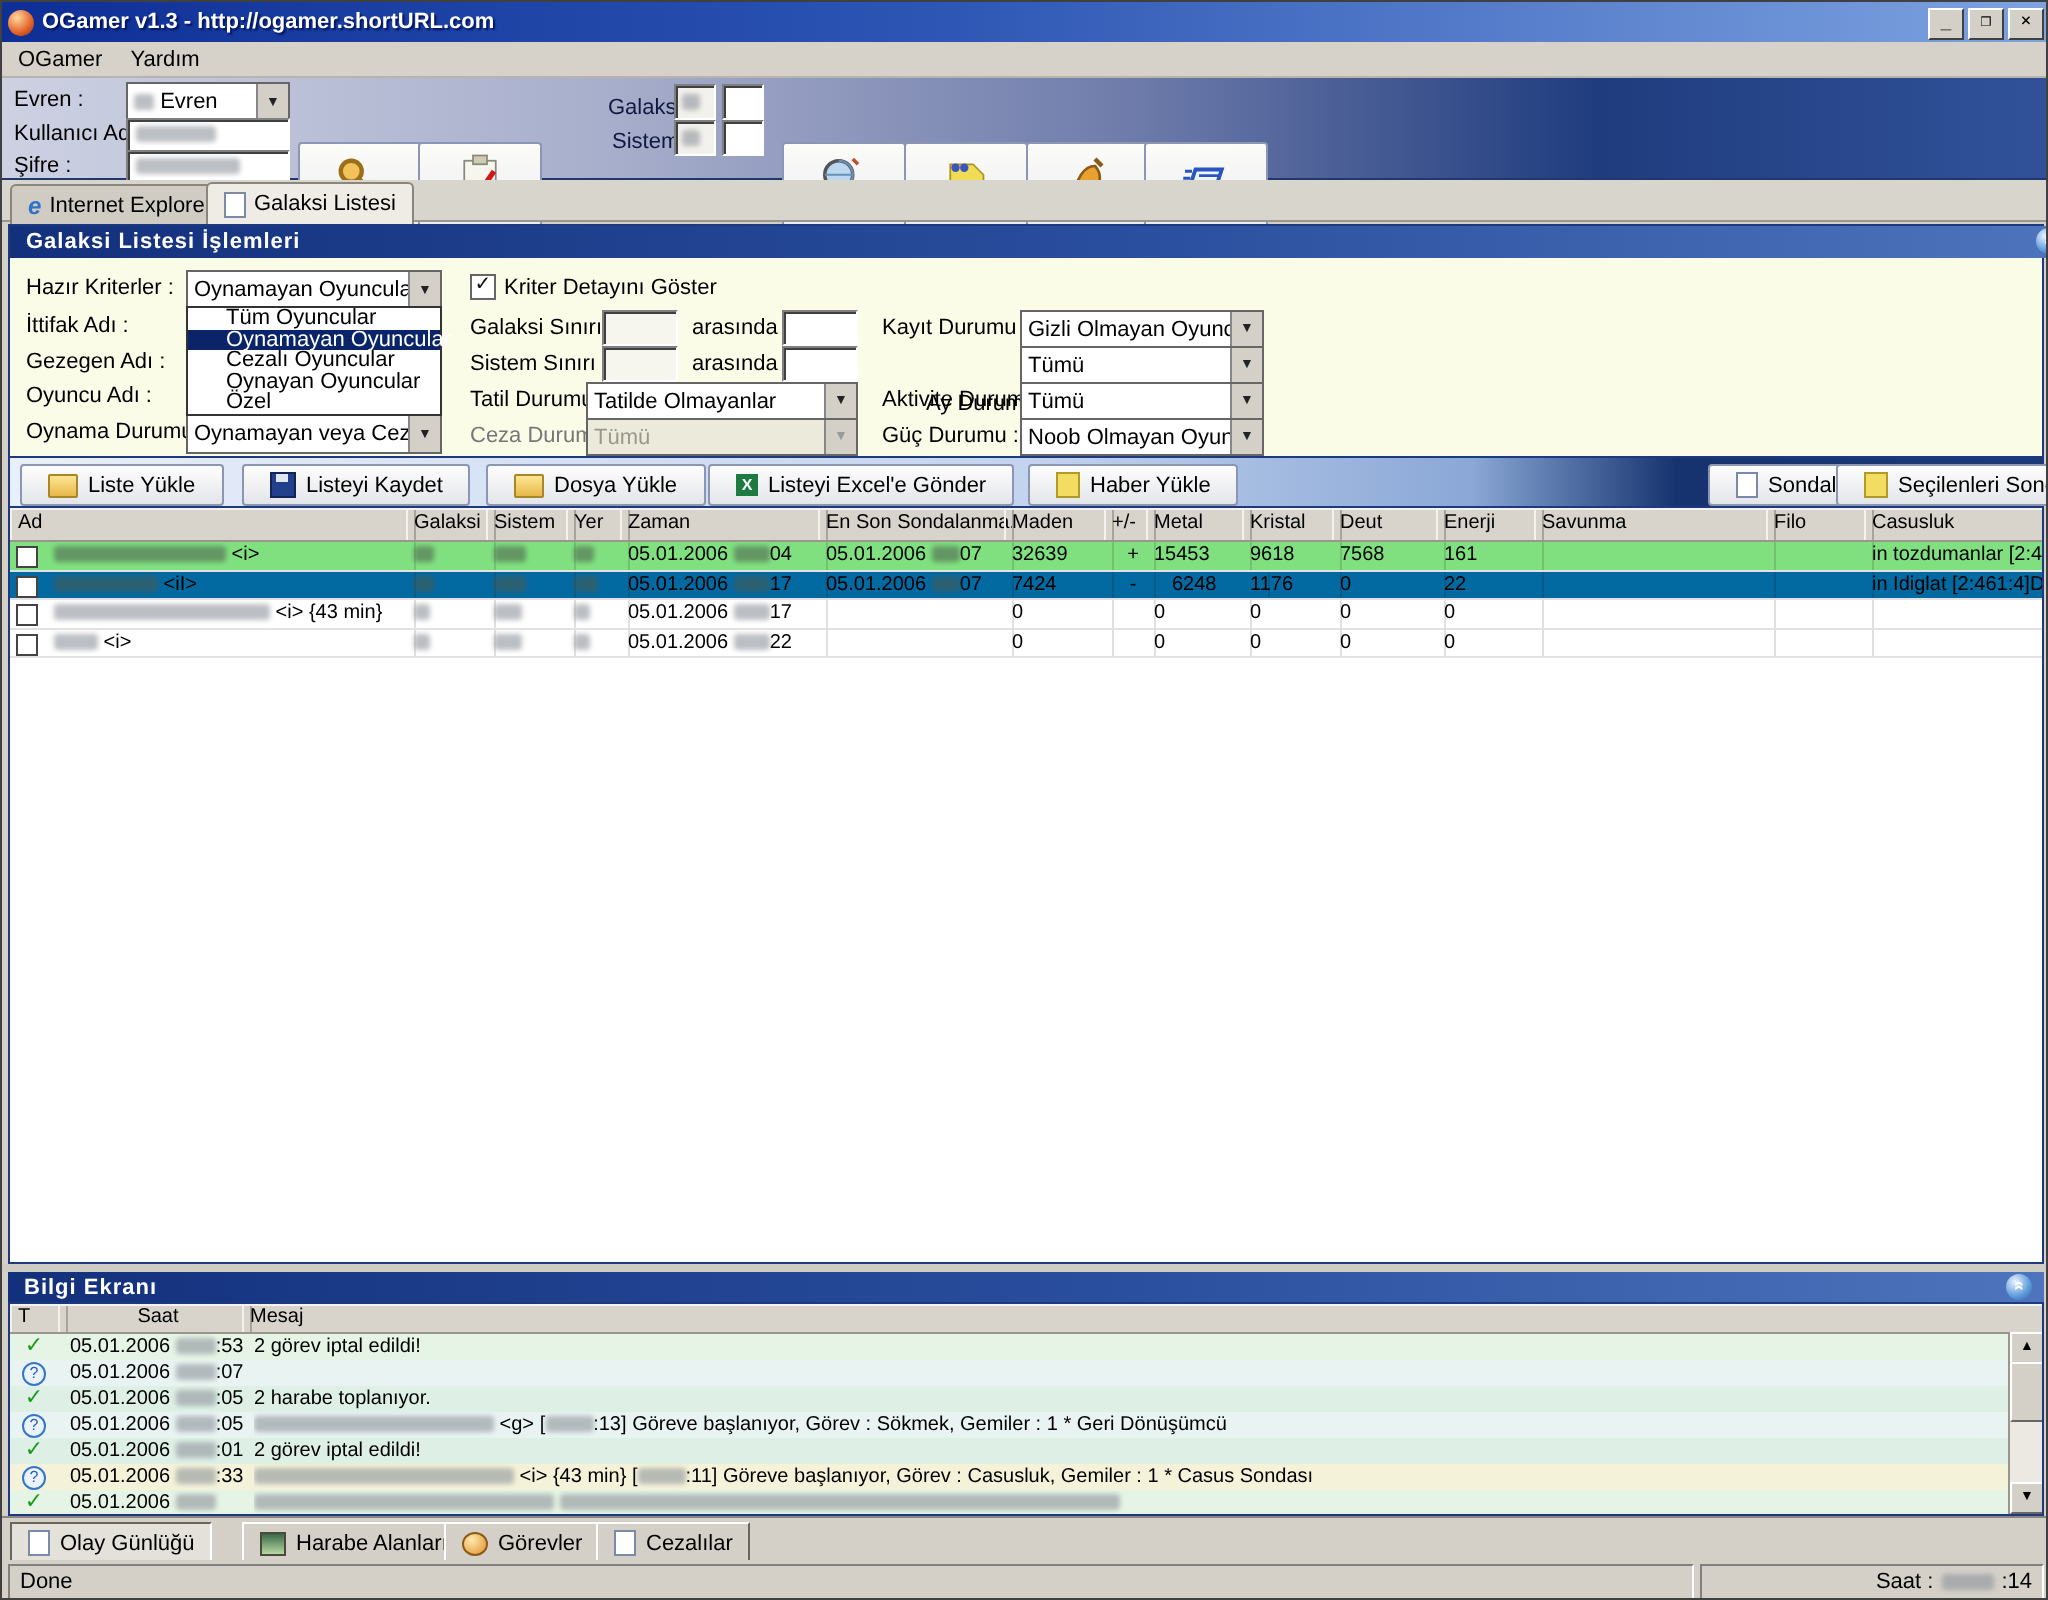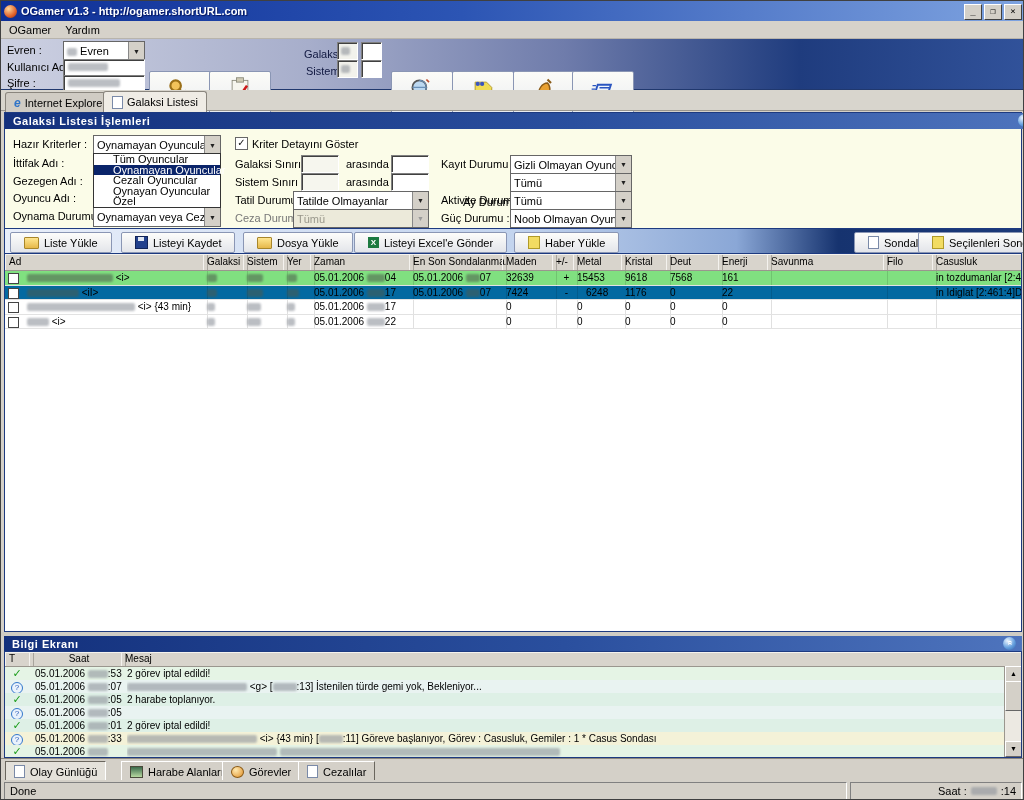--- a/index.html
+++ b/index.html
@@ -391,30 +391,30 @@
       <span class="hc" style="left:116px;right:0;border-right:none;">Mesaj</span>
     </div>
     <div class="brow" style="background:#e5f4e5;">
       <span class="t chk">✓</span>
       <span class="saat"><span>05.01.2006</span> <span class="rd" style="width:20px;"></span><span>:53</span></span>
       <span class="mesaj">2 görev iptal edildi!</span>
     </div>
     <div class="brow" style="background:#e9f3f1;">
       <span class="t"><span class="que">?</span></span>
       <span class="saat"><span>05.01.2006</span> <span class="rd" style="width:20px;"></span><span>:07</span></span>
-      <span class="mesaj"><span class="rd" style="width:120px;"></span> <span>&lt;g&gt;</span> <span>[</span><span class="rd" style="width:24px;"></span><span>:13]</span> <span>İstenilen türde gemi yok, Bekleniyor...</span></span>
     </div>
     <div class="brow" style="background:#def0e6;">
       <span class="t chk">✓</span>
       <span class="saat"><span>05.01.2006</span> <span class="rd" style="width:20px;"></span><span>:05</span></span>
       <span class="mesaj">2 harabe toplanıyor.</span>
     </div>
     <div class="brow" style="background:#e9f3f1;">
       <span class="t"><span class="que">?</span></span>
       <span class="saat"><span>05.01.2006</span> <span class="rd" style="width:20px;"></span><span>:05</span></span>
+      <span class="mesaj"><span class="rd" style="width:120px;"></span> <span>&lt;g&gt;</span> <span>[</span><span class="rd" style="width:24px;"></span><span>:13]</span> <span>Göreve başlanıyor, Görev : Sökmek, Gemiler : 1 * Geri Dönüşümcü</span></span>
     </div>
     <div class="brow" style="background:#def0e6;">
       <span class="t chk">✓</span>
       <span class="saat"><span>05.01.2006</span> <span class="rd" style="width:20px;"></span><span>:01</span></span>
       <span class="mesaj">2 görev iptal edildi!</span>
     </div>
     <div class="brow" style="background:#f4f2d8;">
       <span class="t"><span class="que">?</span></span>
       <span class="saat"><span>05.01.2006</span> <span class="rd" style="width:20px;"></span><span>:33</span></span>
       <span class="mesaj"><span class="rd" style="width:130px;"></span> <span>&lt;i&gt; {43 min}</span> <span>[</span><span class="rd" style="width:24px;"></span><span>:11]</span> <span>Göreve başlanıyor, Görev : Casusluk, Gemiler : 1 * Casus Sondası</span></span>

